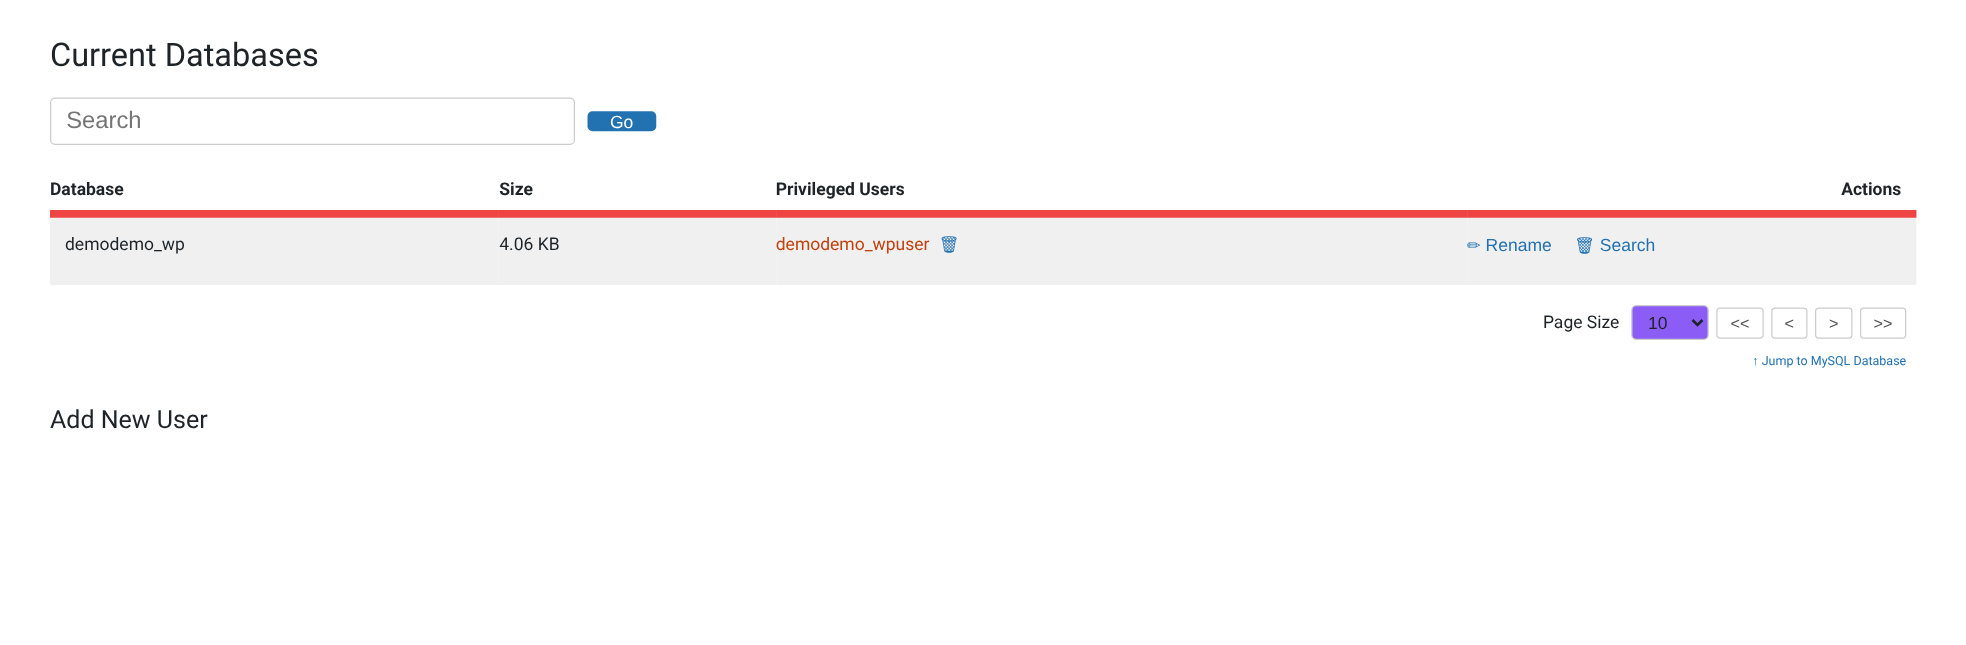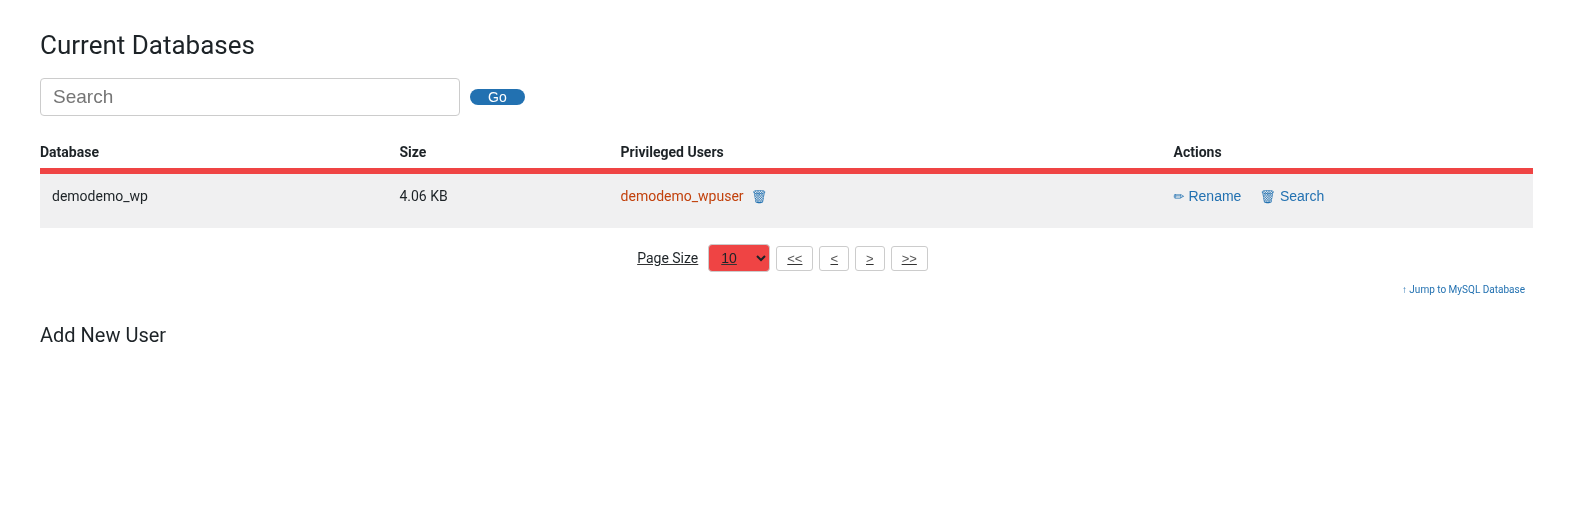--- a/index.html
+++ b/index.html
@@ -44,21 +44,21 @@
       border-radius: 4px;
       font-size: 19px;
       color: #999;
       outline: none;
     }
 
     .go-button {
       background: #2271b1;
       color: #fff;
       border: none;
-      border-radius: 15px;
+      border-radius: 4px;
       padding: 0 18px;
       font-size: 14px;
       cursor: pointer;
     }
 
     .db-table {
       width: 100%;
       border-collapse: collapse;
       margin-bottom: 16px;
     }
@@ -71,21 +71,21 @@
       text-align: left;
       font-weight: 700;
       font-size: 14px;
       color: #1d2327;
       padding: 8px 12px 8px 0;
     }
 
     .db-table th.col-database { width: 260px; }
     .db-table th.col-size { width: 160px; }
     .db-table th.col-users { width: 400px; }
-    .db-table th.col-actions { width: 260px; }
+    .db-table th.col-actions { width: 260px; text-align: right; }
 
     .db-table tbody tr {
       background: #f0f0f1;
     }
 
     .db-table tbody tr td {
       padding: 14px 12px 24px 0;
       font-size: 14px;
       color: #1d2327;
     }
@@ -126,40 +126,39 @@
       border: none;
     }
 
     .action-icon {
       font-size: 13px;
     }
 
     .pagination-row {
       display: flex;
       align-items: center;
-      justify-content: center;
+      justify-content: flex-end;
       gap: 6px;
       margin-bottom: 12px;
       padding-right: 8px;
-      text-decoration: underline;
     }
 
     .page-size-label {
       font-size: 14px;
       color: #1d2327;
       margin-right: 4px;
     }
 
     .page-size-select {
       border: 1px solid #ccc;
       border-radius: 4px;
       padding: 4px 8px;
       font-size: 14px;
       color: #1d2327;
-      background: #ef4444;
+      background: #8b5cf6;
       cursor: pointer;
     }
 
     .nav-btn {
       background: #fff;
       border: 1px solid #ccc;
       border-radius: 3px;
       padding: 4px 10px;
       font-size: 13px;
       color: #555;

